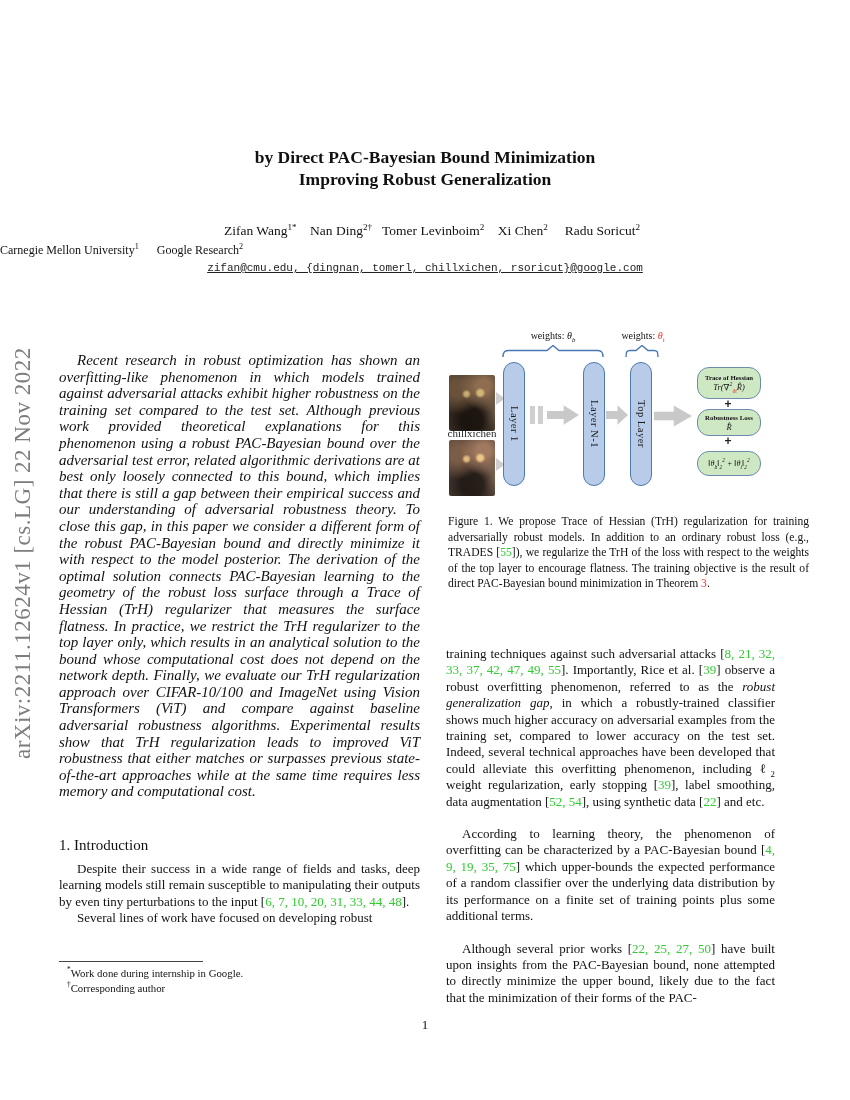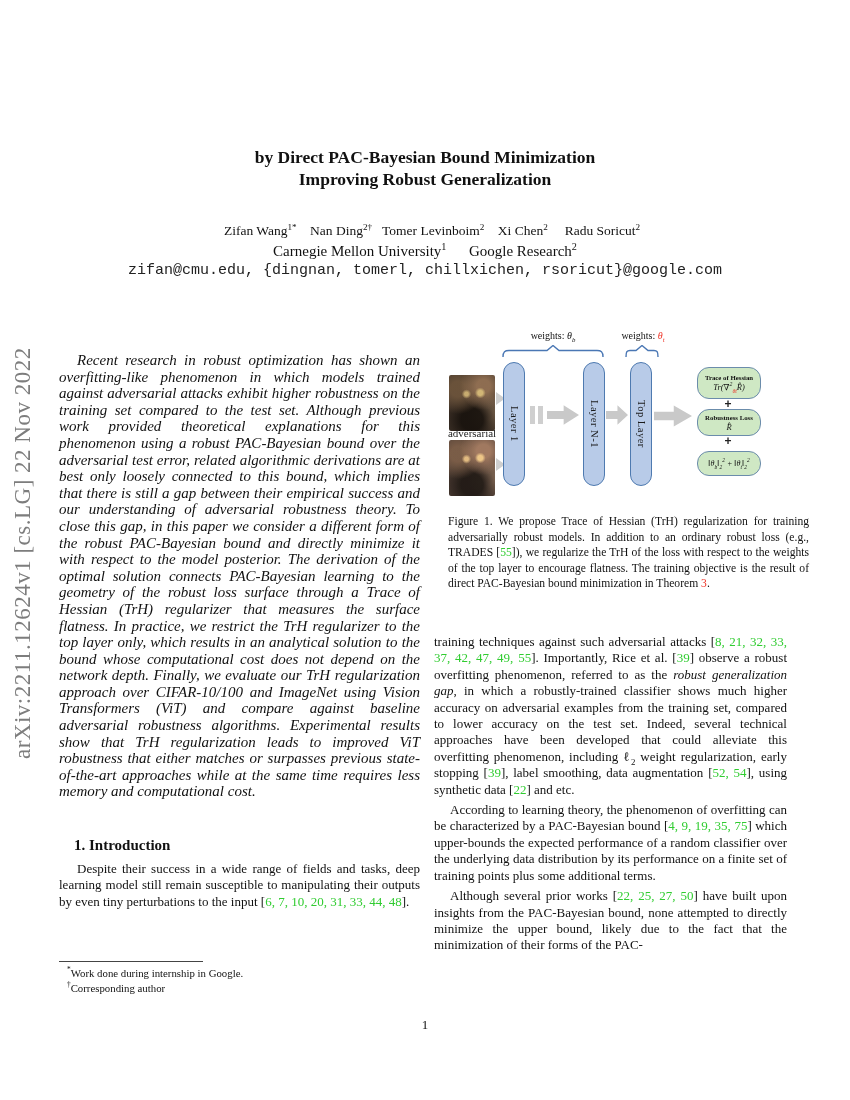--- a/index.html
+++ b/index.html
@@ -10,45 +10,45 @@
   .arxiv-vert{position:absolute;left:10px;top:283px;height:540px;width:34px;
 
               writing-mode:vertical-rl;transform:rotate(180deg);
               font-size:23px;color:#7d7d7d;text-align:center;letter-spacing:.5px;}
 
   
   .title{position:absolute;left:0;top:146px;width:100%;text-align:center;
          font-weight:bold;font-size:17.5px;line-height:22px;}
   .authors{position:absolute;left:0;top:223px;width:100%;text-align:center;
            font-size:13.5px;white-space:pre;margin-left:7px;}
-  .affils{position:absolute;left:0;top:243px;width:100%;text-align:center;
-          font-size:15px;white-space:pre;}
+  .affils{position:absolute;left:0;top:243px;width:100%;
+          font-size:12px;white-space:pre;}
   .emails{position:absolute;left:0;top:262px;width:100%;text-align:center;
-          font-family:"Liberation Mono","DejaVu Sans Mono",monospace;font-size:15px;color:#222;}
+          font-family:"Liberation Mono","DejaVu Sans Mono",monospace;font-size:11px;color:#222;text-decoration:underline;}
 
   
   .abs-head{position:absolute;left:59px;top:325px;width:361px;text-align:center;
             font-weight:bold;font-size:14.5px;}
   .abs-body{position:absolute;left:59px;top:352px;width:361px;
             font-style:italic;font-size:15px;line-height:16.6px;text-align:justify;text-indent:18px;}
-  .sec-head{position:absolute;left:74px;top:837px;width:361px;
-            font-weight:bold;font-size:15px;}
+  .sec-head{position:absolute;left:59px;top:837px;width:361px;
+            font-weight:normal;font-size:15px;}
   .intro{position:absolute;left:59px;top:861px;width:361px;
          font-size:13px;line-height:16.3px;text-align:justify;}
   .intro p{margin:0;text-indent:18px;}
   .fnrule{position:absolute;left:59px;top:961px;width:144px;border-top:1.2px solid #444;height:0;}
   .footnotes{position:absolute;left:59px;top:966px;width:361px;font-size:10.8px;line-height:15px;}
   .footnotes div{padding-left:8px;}
   .pageno{position:absolute;left:0;top:1017px;width:850px;text-align:center;font-size:13px;}
 
   .caption{position:absolute;left:430px;top:514px;width:361px;
            font-size:11.6px;line-height:15.5px;text-align:justify;margin-left:18px;}
   .rcol{position:absolute;left:430px;top:630px;width:361px;
         font-size:13px;line-height:16.4px;text-align:justify;}
-  .rcol p{margin:4px;}
+  .rcol p{margin:16px;}
   .rcol p + p{text-indent:16px;margin-top:1px;}
 
   
   .s-sup{vertical-align:super;font-size:68%;line-height:0;}
   .s-sub{vertical-align:sub;font-size:68%;line-height:0;}
   .s-green{color:var(--green,#30cc30);}
   .s-red{color:var(--red,#ee3124);}
   .s-italic{font-style:italic;}
 
   
@@ -94,21 +94,22 @@
   </div>
 
   <div class="authors"><span>Zifan Wang</span><span class="s-sup">1*</span><span>    </span><span>Nan Ding</span><span class="s-sup">2†</span><span>   </span><span>Tomer Levinboim</span><span class="s-sup">2</span><span>    </span><span>Xi Chen</span><span class="s-sup">2</span><span>     </span><span>Radu Soricut</span><span class="s-sup">2</span></div>
   <div class="affils"><span>Carnegie Mellon University</span><span class="s-sup">1</span><span>      </span><span>Google Research</span><span class="s-sup">2</span></div>
   <div class="emails">zifan@cmu.edu, {dingnan, tomerl, chillxichen, rsoricut}@google.com</div>
 
   <div class="abs-body">Recent research in robust optimization has shown an overfitting-like phenomenon in which models trained against adversarial attacks exhibit higher robustness on the training set compared to the test set. Although previous work provided theoretical explanations for this phenomenon using a robust PAC-Bayesian bound over the adversarial test error, related algorithmic derivations are at best only loosely connected to this bound, which implies that there is still a gap between their empirical success and our understanding of adversarial robustness theory. To close this gap, in this paper we consider a different form of the robust PAC-Bayesian bound and directly minimize it with respect to the model posterior. The derivation of the optimal solution connects PAC-Bayesian learning to the geometry of the robust loss surface through a Trace of Hessian (TrH) regularizer that measures the surface flatness. In practice, we restrict the TrH regularizer to the top layer only, which results in an analytical solution to the bound whose computational cost does not depend on the network depth. Finally, we evaluate our TrH regularization approach over CIFAR-10/100 and ImageNet using Vision Transformers (ViT) and compare against baseline adversarial robustness algorithms. Experimental results show that TrH regularization leads to improved ViT robustness that either matches or surpasses previous state-of-the-art approaches while at the same time requires less memory and computational cost.</div>
 
   <div class="sec-head">1. Introduction</div>
   <div class="intro">
-    <p><span>Despite their success in a wide range of fields and tasks, deep learning model still remain susceptible to manipulating their outputs by even tiny perturbations to the input [</span><span class="s-green">6, 7, 10, 20, 31, 33, 44, 48</span><span>].</span></p>
+    <p><span>Despite their success in a wide range of fields and tasks, deep learning models still remain susceptible to manipulating their outputs by even tiny perturbations to the input [</span><span class="s-green">6, 7, 10, 20, 31, 33, 44, 48</span><span>].</span></p>
+    <p>Several lines of work have focused on developing robust</p>
   </div>
 
   <div class="fnrule"></div>
   <div class="footnotes">
     <div><span class="s-sup">*</span><span>Work done during internship in Google.</span></div>
     <div><span class="s-sup">†</span><span>Corresponding author</span></div>
   </div>
 
   <div class="figure">
     <div class="wlabel" style="left:68px;width:110px;"><span>weights: </span><span class="s-italic">θ</span><span class="s-sub s-italic">b</span></div>
@@ -116,21 +117,21 @@
 
     <svg class="bracket" style="left:71px;" width="104" height="13">
       <path d="M2,12 C2,6.5 4,5.5 8,5.5 L46,5.5 L52,0.5 L58,5.5 L96,5.5 C100,5.5 102,6.5 102,12" fill="none" stroke="#4a77b4" stroke-width="1.4"></path>
     </svg>
     <svg class="bracket" style="left:194px;" width="36" height="13">
       <path d="M2,12 C2,6.5 3,5.5 6,5.5 L12,5.5 L18,0.5 L24,5.5 L30,5.5 C33,5.5 34,6.5 34,12" fill="none" stroke="#4a77b4" stroke-width="1.4"></path>
     </svg>
 
     <div class="fig-label" style="left:8px;top:33px;width:68px;margin-top:37px;">clean</div>
     <div class="cat" style="left:19px;top:47px;"></div>
-    <div class="fig-label" style="left:2px;top:99px;width:80px;">adversarial</div>
+    <div class="fig-label" style="left:2px;top:99px;width:80px;">chillxichen</div>
     <div class="cat adv" style="left:19px;top:112px;"></div>
 
     <div class="tri" style="left:66px;top:64px;width:9px;height:13px;"></div>
     <div class="tri" style="left:66px;top:130px;width:9px;height:13px;"></div>
 
     <div class="pill" style="left:73px;">
       <span>Layer 1</span>
     </div>
 
     <div class="pbar" style="left:100px;"></div>

